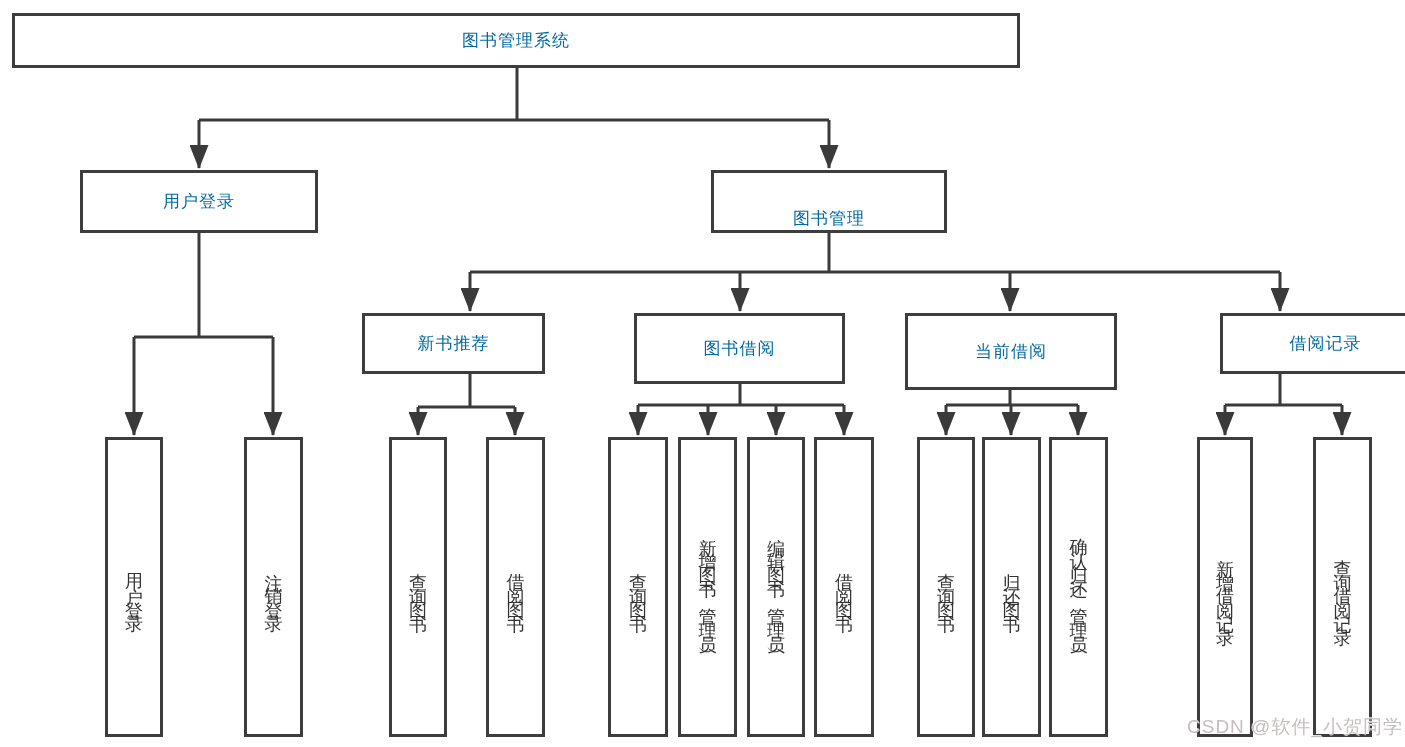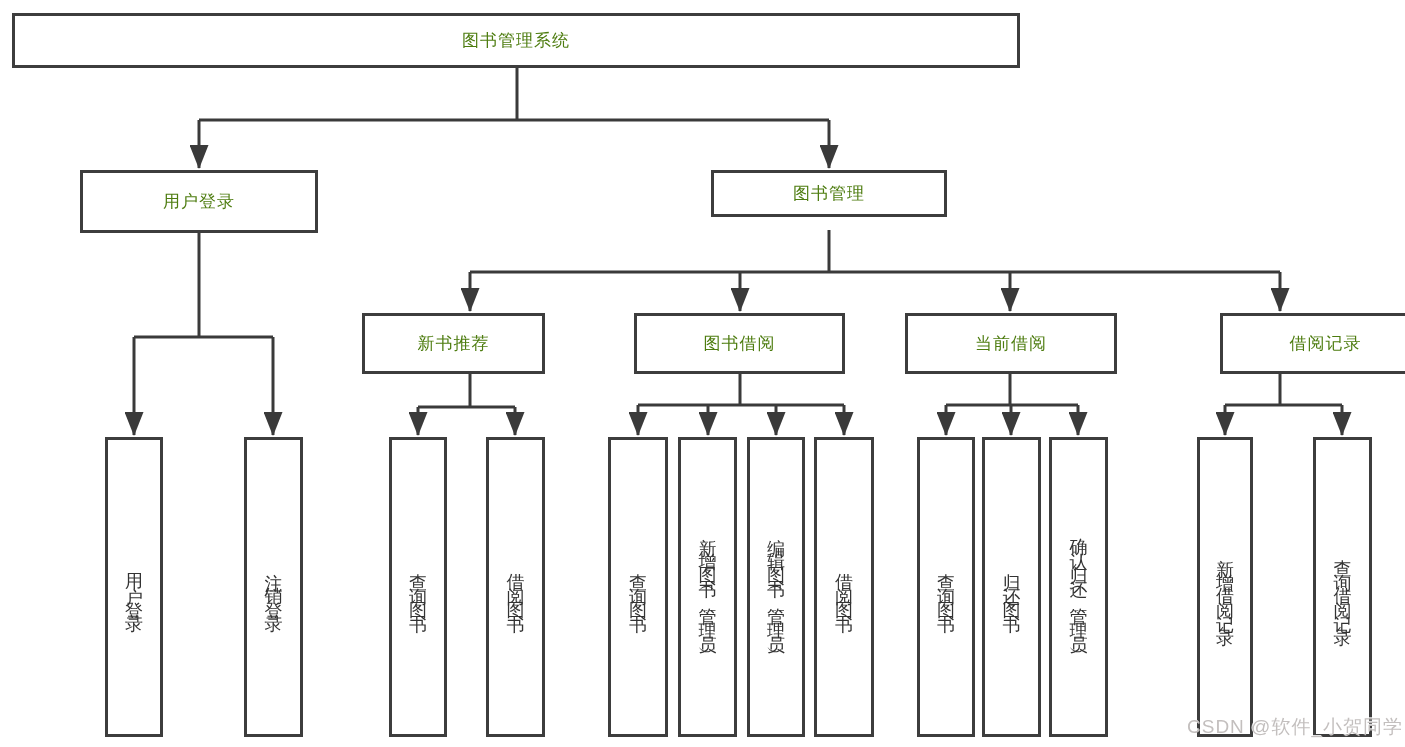--- a/index.html
+++ b/index.html
@@ -9,38 +9,38 @@
     font-family:"Liberation Sans","DejaVu Sans",sans-serif;
   }
   #connectors{position:absolute;left:0;top:0;width:1405px;height:747px;z-index:0;}
   .node{
     position:absolute;box-sizing:border-box;
     background:#ffffff;border:3px solid #3d3d3d;
     display:flex;align-items:center;justify-content:center;
     z-index:1;
   }
   .node .lbl{
-    color:#4d7c0f;font-size:17px;letter-spacing:1px;
+    color:#0369a1;font-size:17px;letter-spacing:1px;
     white-space:nowrap;
     font-family:Liberation Mono, monospace;
   }
   .node .vtext{
     writing-mode:vertical-rl;text-orientation:mixed;
     font-size:18px;letter-spacing:14px;line-height:1;
     color:#333333;white-space:nowrap;
   }
   
   .root-box{left:12px;top:13px;width:1008px;height:55px;}
   
   .n-user-login{left:80px;top:170px;width:238px;height:63px;}
-  .n-book-mgmt{left:711px;top:170px;width:236px;height:47px;}
+  .n-book-mgmt{left:711px;top:170px;width:236px;height:63px;align-items:flex-end;}
   
   .n-new-book{left:362px;top:313px;width:183px;height:61px;}
-  .n-book-borrow{left:634px;top:313px;width:211px;height:61px;}
-  .n-cur-borrow{left:905px;top:313px;width:212px;height:61px;}
+  .n-book-borrow{left:634px;top:313px;width:211px;height:71px;}
+  .n-cur-borrow{left:905px;top:313px;width:212px;height:77px;}
   .n-borrow-rec{left:1220px;top:313px;width:211px;height:61px;}
   
   .leaf{top:437px;height:300px;}
   .lf-1{left:105px;width:58px;}
   .lf-2{left:244px;width:59px;}
   .lf-3{left:389px;width:58px;}
   .lf-4{left:486px;width:59px;}
   .lf-5{left:608px;width:60px;}
   .lf-6{left:678px;width:59px;}
   .lf-7{left:747px;width:58px;}

